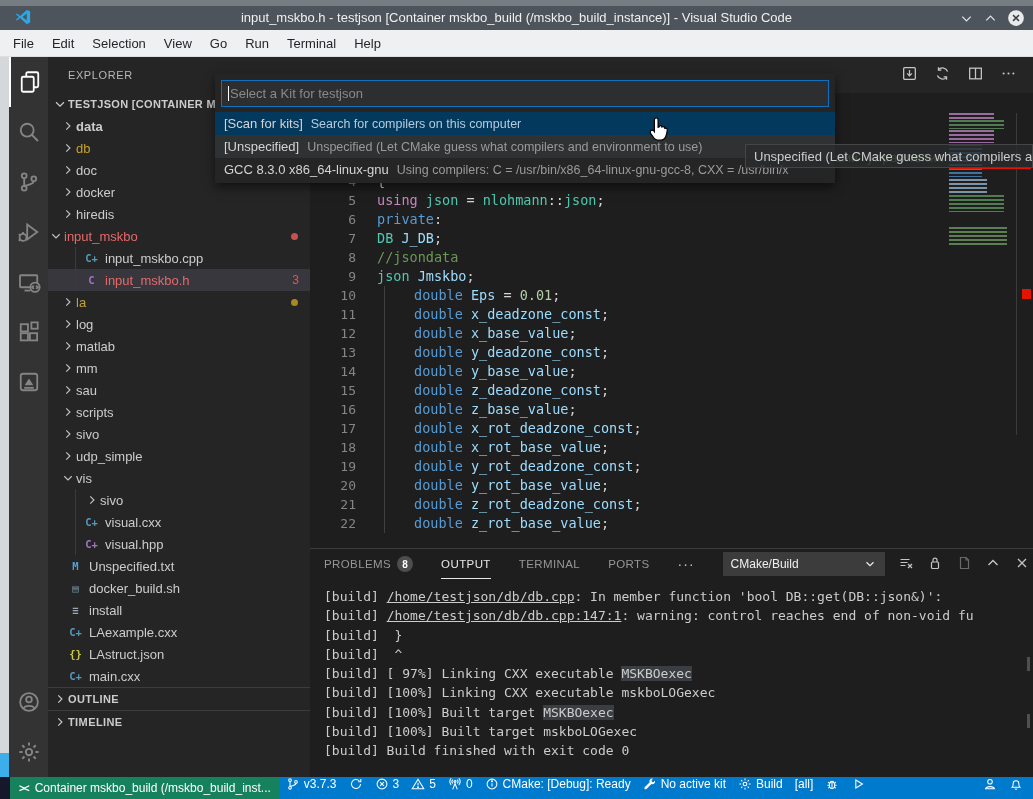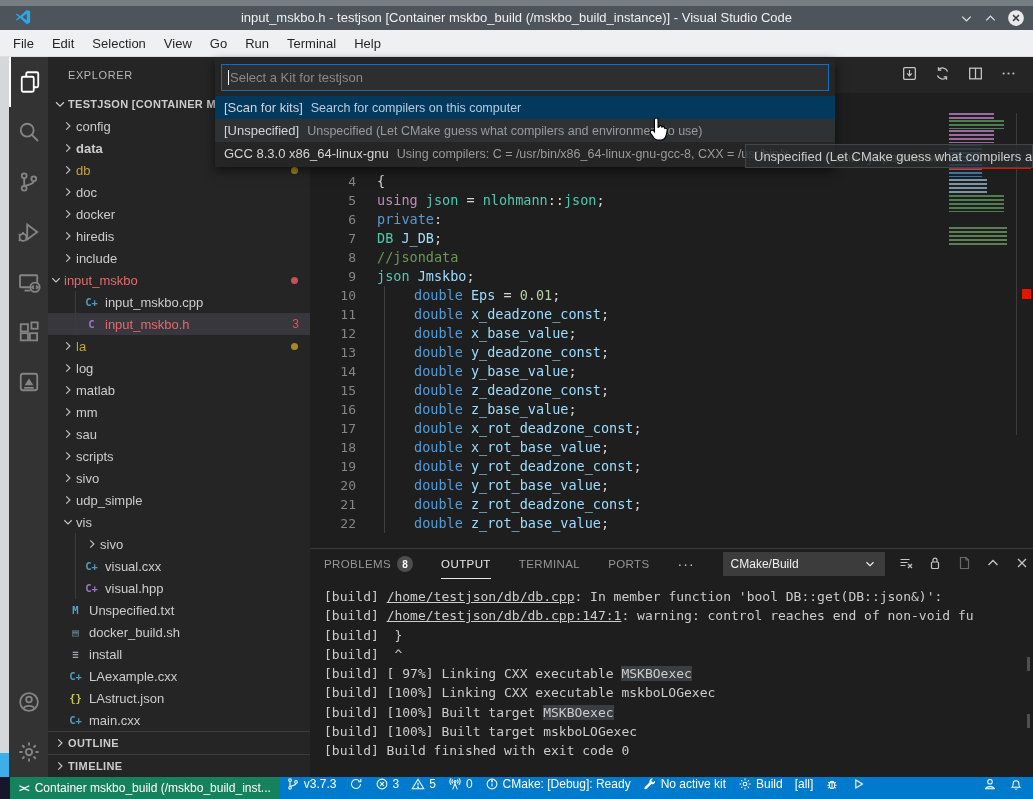--- a/index.html
+++ b/index.html
@@ -91,21 +91,21 @@
   
   .statusbar{position:absolute;left:0;top:777px;width:1033px;height:22px;background:#007acc;
        display:flex;align-items:center;font-size:12px;color:#ffffff;overflow:hidden;}
   .sb-sliver{width:10px;height:22px;background:#17172b;flex:none;}
   .sb-remote{background:#16825d;height:22px;display:flex;align-items:center;gap:6px;padding:0 9px;
        max-width:281px;white-space:nowrap;overflow:hidden;flex:none;cursor:pointer;}
   .sb-remote .rg{font-weight:bold;font-size:10px;letter-spacing:-1px;}
   .sb-item{display:flex;align-items:flex-start;gap:4px;padding:0 6px;height:22px;white-space:nowrap;cursor:pointer;}
   .sb-right{margin-left:auto;display:flex;align-items:center;padding-right:4px;}
   
-  .quickpick{position:absolute;left:215px;top:58px;width:620px;background:#252526;z-index:50;
+  .quickpick{position:absolute;left:215px;top:74px;width:620px;background:#252526;z-index:50;
        box-shadow:0 4px 10px rgba(0,0,0,.55);padding:6px 0 2px 0;}
   .qp-input{margin:0 6px;height:25px;background:#2d2e30;border:1px solid #0e70c0;display:flex;
        align-items:center;padding-left:6px;font-size:13px;color:#8a8a8a;}
   .qp-caret{display:inline-block;width:1px;height:15px;background:#fff;margin-right:1px;}
   .qp-list{margin-top:5px;}
   .qp-row{height:23px;display:flex;align-items:center;gap:8px;padding:0 9px;font-size:13px;
        color:#d4d4d4;white-space:nowrap;overflow:hidden;cursor:pointer;}
   .qp-row .desc{color:#9a9a9a;font-size:12.5px;}
   .qp-row.selected{background:#04395e;}
   .qp-row.selected .desc{color:#b3cbdd;}
@@ -258,28 +258,20 @@
     <div class="sb-header">EXPLORER</div>
     <div class="sb-project">
       <span class="chev icn">
         <svg width="14" height="14" viewBox="0 0 16 16" fill="none" stroke="currentColor" stroke-width="1.4">
             <path d="M3.5 6L8 10.5 12.5 6"></path>
           </svg>
       </span>
       <span>TESTJSON [CONTAINER MS</span>
     </div>
     <div class="tree" id="tree">
-        <div class="tree-row" style="padding-left: 12px;">
-          <span class="icn chev">
-            <svg width="14" height="14" viewBox="0 0 16 16" fill="none" stroke="currentColor" stroke-width="1.3">
-              <path d="M6 3.8L10.2 8 6 12.2"></path>
-            </svg>
-          </span>
-          <span>config</span>
-        </div>
         <div class="tree-row" style="padding-left: 12px; font-weight: bold;">
           <span class="icn chev">
             <svg width="14" height="14" viewBox="0 0 16 16" fill="none" stroke="currentColor" stroke-width="1.3">
               <path d="M6 3.8L10.2 8 6 12.2"></path>
             </svg>
           </span>
           <span>data</span>
         </div>
         <div class="tree-row" style="padding-left: 12px;">
           <span class="icn chev">
@@ -306,28 +298,20 @@
           </span>
           <span>docker</span>
         </div>
         <div class="tree-row" style="padding-left: 12px;">
           <span class="icn chev">
             <svg width="14" height="14" viewBox="0 0 16 16" fill="none" stroke="currentColor" stroke-width="1.3">
               <path d="M6 3.8L10.2 8 6 12.2"></path>
             </svg>
           </span>
           <span>hiredis</span>
-        </div>
-        <div class="tree-row" style="padding-left: 12px;">
-          <span class="icn chev">
-            <svg width="14" height="14" viewBox="0 0 16 16" fill="none" stroke="currentColor" stroke-width="1.3">
-              <path d="M6 3.8L10.2 8 6 12.2"></path>
-            </svg>
-          </span>
-          <span>include</span>
         </div>
         <div class="tree-row" style="padding-left: 0; text-align: right;">
           <span class="icn chev">
             <svg width="14" height="14" viewBox="0 0 16 16" fill="none" stroke="currentColor" stroke-width="1.3">
               <path d="M3.8 6L8 10.2 12.2 6"></path>
             </svg>
           </span>
           <span class="c-err">input_mskbo</span>
           <span class="dot err"></span>
         </div>

